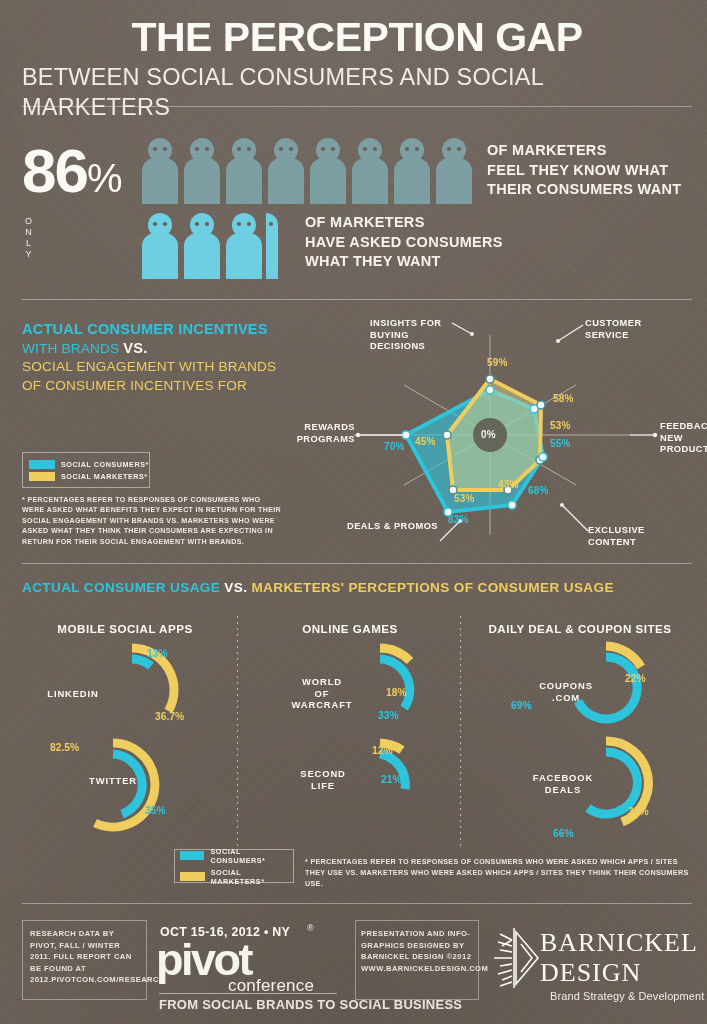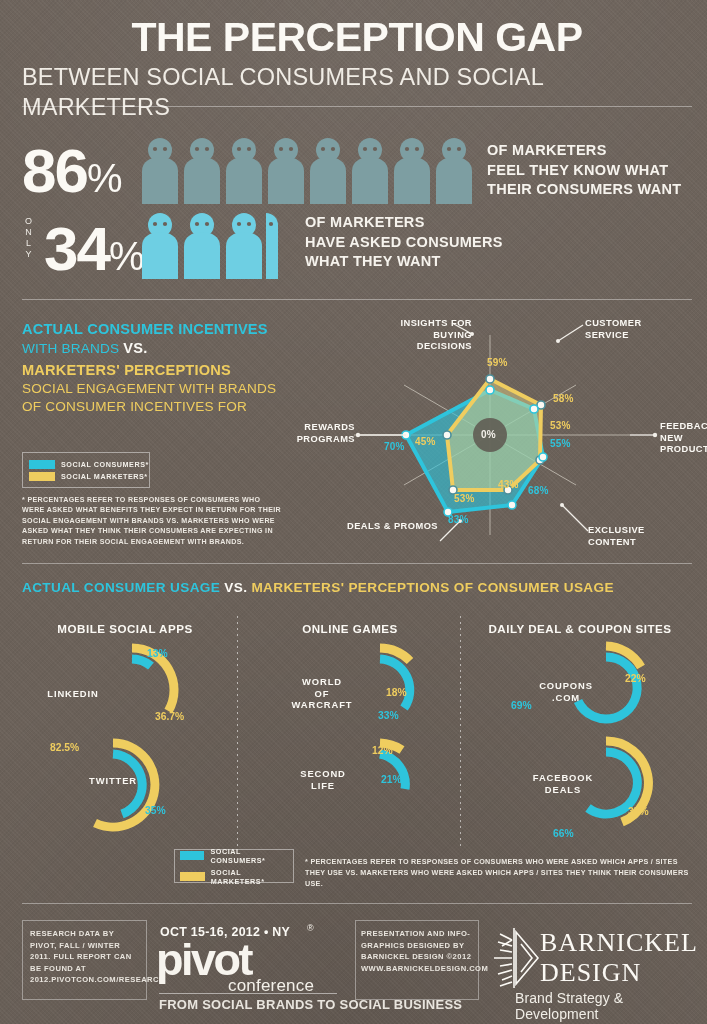--- a/index.html
+++ b/index.html
@@ -93,21 +93,21 @@
   .fbox { position:absolute; border:1px solid rgba(255,255,255,.38); }
   .ftxt { position:absolute; font-size:7.6px; line-height:11.6px; letter-spacing:.45px; color:#e9e5de; font-weight:bold;}
   #pivotDate { position:absolute; left:160px; top:925px; font-size:12.4px; font-weight:bold; color:#fbf9f4; letter-spacing:.3px;}
   #pivotWord { position:absolute; left:156px; top:935px; font-size:45px; font-weight:bold; color:#f7f4ee; letter-spacing:-2.5px; line-height:50px;}
   #pivotConf { position:absolute; left:228px; top:976px; font-size:17px; color:#f4f1ea; letter-spacing:.2px;}
   #pivotReg  { position:absolute; left:307px; top:923px; font-size:9px; color:#f4f1ea;}
   #pivotTag  { position:absolute; left:159px; top:997px; font-size:13px; font-weight:bold; letter-spacing:.25px; color:#e9e5de;}
   #pivotRule { position:absolute; left:159px; top:993px; width:178px; height:1px; background:rgba(255,255,255,.5);}
   #bnName { position:absolute; left:540px; top:928px; font-family:"Liberation Serif", serif;
             font-size:26px; letter-spacing:1px; line-height:30px; color:#fbf9f4;}
-  #bnTag  { position:absolute; left:515px; top:990px; font-size:14px; color:#f1eee7; letter-spacing:.1px;}
+  #bnTag  { position:absolute; left:550px; top:990px; font-size:11px; color:#f1eee7; letter-spacing:.1px;}
 </style>
 </head>
 <body>
 
 <div id="page">
 
   <div id="hdr">
     <div id="title">THE PERCEPTION GAP</div>
     <div id="subtitle">BETWEEN SOCIAL CONSUMERS AND SOCIAL MARKETERS</div>
   </div>
@@ -121,23 +121,20 @@
     <div>FEEL THEY KNOW WHAT</div>
     <div>THEIR CONSUMERS WANT</div>
   </div>
 
   <div id="onlyWord">
       <div>O</div>
       <div>N</div>
       <div>L</div>
       <div>Y</div>
     </div>
-  <div class="bignum" style="left:44px;top:218px;">
-    <span>34</span><span class="pct">%</span>
-  </div>
   <div class="statTxt" style="left:305px;top:213px;width:220px;">
     <div>OF MARKETERS</div>
     <div>HAVE ASKED CONSUMERS</div>
     <div>WHAT THEY WANT</div>
   </div>
 
   <svg class="person" style="left:140px;top:137px;" width="336" height="67" viewBox="0 0 336 67">
     <g fill="#7d9ea2">
       <g id="p1">
           <circle cx="20" cy="13" r="12"></circle>
@@ -195,21 +192,20 @@
   </svg>
 
   <div class="hr" style="left:22px;top:299px;width:670px;"></div>
 
   <div id="radarTxt">
     <div class="rt1 hdTeal">ACTUAL CONSUMER INCENTIVES</div>
     <div class="rt2 hdTeal">
       <span>WITH BRANDS</span>
       <span class="rt1 hdWhite">VS.</span>
     </div>
-    <div class="rt1 hdGold" style="margin-top:3px;">MARKETERS' PERCEPTIONS</div>
     <div class="rt2 hdGold">SOCIAL ENGAGEMENT WITH BRANDS</div>
     <div class="rt2 hdGold">OF CONSUMER INCENTIVES FOR</div>
   </div>
 
   <div id="legend1">
     <div class="lgrow">
       <span class="lgsw" style="background:#2ec4dc;"></span>
       <span class="lglbl">SOCIAL CONSUMERS*</span>
     </div>
     <div class="lgrow">
@@ -266,21 +262,21 @@
         <line x1="262" y1="192" x2="288" y2="218"></line>
           <circle cx="262" cy="192" r="2" fill="#f2efe9" stroke="none"></circle>
         <line x1="160" y1="208" x2="140" y2="228"></line>
           <circle cx="160" cy="208" r="2" fill="#f2efe9" stroke="none"></circle>
         <line x1="106" y1="122" x2="58" y2="122"></line>
           <circle cx="58" cy="122" r="2.2" fill="#f2efe9" stroke="none"></circle>
       </g>
     </svg>
 
     
-    <div class="rlbl" style="left:76px;top:5px;width:96px;text-align:right;">
+    <div class="rlbl" style="left:70px;top:5px;width:96px;">
       <span>INSIGHTS FOR BUYING DECISIONS</span>
     </div>
     <div class="rlbl" style="left:285px;top:5px;width:90px;">
       <span>CUSTOMER SERVICE</span>
     </div>
     <div class="rlbl" style="left:360px;top:108px;width:80px;">
       <span>FEEDBACK ON NEW PRODUCTS</span>
     </div>
     <div class="rlbl" style="left:288px;top:212px;width:84px;">
       <span>EXCLUSIVE CONTENT</span>

